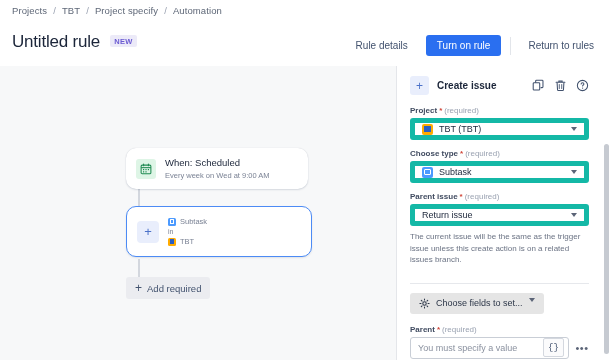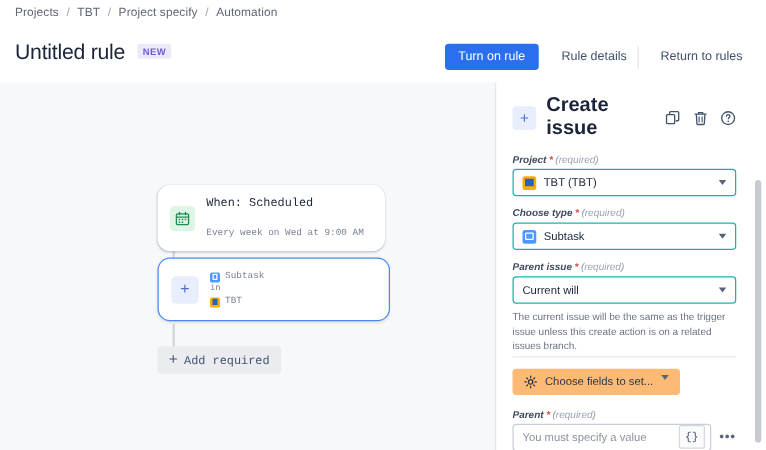--- a/index.html
+++ b/index.html
@@ -84,21 +84,20 @@
     background: #e2e5ea;
     margin-right: 8px;
   }
 
   
   .canvas {
     position: absolute;
     left: 0; top: 66px;
     width: 396px; height: 294px;
     background: #f7f8f9;
-    font-family: Liberation Mono, monospace;
   }
   .connector {
     position: absolute;
     left: 138px;
     width: 1.5px;
     background: #d3d7de;
   }
   .conn-1 { top: 118px; height: 26px; }
   .conn-2 { top: 193px; height: 22px; }
 
@@ -127,21 +126,21 @@
   .card-title {
     font-size: 9.5px;
     color: #1b2539;
     font-weight: 500;
     line-height: 13px;
   }
   .card-sub {
     font-size: 7.5px;
     color: #7a8294;
     line-height: 11px;
-    margin-top: 13px;
+    margin-top: 1px;
   }
 
   
   .card-action {
     position: absolute;
     left: 126px; top: 140px;
     width: 186px;
     background: #ffffff;
     border-radius: 10px;
     border: 1.5px solid #4c8bf5;
@@ -236,21 +235,21 @@
     border-radius: 3px;
     background: #e9eefc;
     color: #4c72c9;
     display: flex; align-items: center; justify-content: center;
     font-size: 12px;
     line-height: 1;
     margin-right: 8px;
     flex: 0 0 auto;
   }
   .panel-title {
-    font-size: 16px;
+    font-size: 10px;
     font-weight: bold;
     color: #1b2539;
     flex: 1 1 auto;
   }
   .panel-tools { display: flex; align-items: center; gap: 8px; }
   .tool-btn {
     width: 14px; height: 14px;
     color: #42526e;
     cursor: pointer;
     display: flex; align-items: center; justify-content: center;
@@ -260,28 +259,28 @@
     font-size: 9px;
     color: #3d475c;
     margin-bottom: 9px;
   }
 
   .field-label {
     font-size: 8px;
     font-weight: bold;
     color: #404b60;
     margin-bottom: 3px;
-    display: flex; align-items: baseline; gap: 2px; font-style: italic;
+    display: flex; align-items: baseline; gap: 2px;
   }
   .req-star { color: #d04437; font-weight: bold; }
   .req-note { color: #9aa2b1; font-weight: normal; }
 
   .select {
     height: 22px;
-    border: 1px solid #14b8a6;
+    border: 5px solid #14b8a6;
     border-radius: 3px;
     background: #ffffff;
     display: flex; align-items: center;
     padding: 0 7px;
     box-sizing: border-box;
     font-size: 9px;
     color: #1b2539;
     cursor: pointer;
     margin-bottom: 9px;
     position: relative;
@@ -310,33 +309,33 @@
     border: 1.3px solid #ffffff;
     box-sizing: border-box;
     border-radius: 1px;
   }
 
   .help-text {
     font-size: 8px;
     color: #6b7384;
     line-height: 11.5px;
     margin-top: -4px;
-    margin-bottom: 2px;
+    margin-bottom: 17px;
   }
 
   .divider {
     height: 1px;
     background: #e6e8ec;
     margin: 2px 0 9px 0;
   }
 
   .choose-fields {
     display: inline-flex; align-items: flex-start;
     gap: 6px;
-    background: #fdba74;
+    background: #e5e5e5;
     border: none;
     border-radius: 3px;
     padding: 5px 9px;
     font-size: 9px;
     color: #2c3648;
     font-weight: 500;
     cursor: pointer;
     margin-bottom: 11px;
     font-family: inherit;
   }
@@ -409,22 +408,22 @@
     <span class="crumb-sep">/</span>
     <span class="crumb">Automation</span>
   </div>
 
   <div class="title-row">
     <span class="page-title">Untitled rule</span>
     <span class="new-badge">NEW</span>
   </div>
 
   <div class="header-actions">
+    <button class="hdr-btn">Rule details</button>
     <button class="hdr-btn primary">Turn on rule</button>
-    <button class="hdr-btn">Rule details</button>
     <div class="hdr-divider"></div>
     <button class="hdr-btn">Return to rules</button>
   </div>
 
   <div class="canvas">
 
     <div class="connector conn-1"></div>
     <div class="connector conn-2"></div>
 
     <div class="card-trigger">
@@ -528,21 +527,21 @@
         <span class="chev"></span>
       </div>
 
       
       <div class="field-label">
         <span>Parent issue</span>
         <span class="req-star">*</span>
         <span class="req-note">(required)</span>
       </div>
       <div class="select">
-        <span class="sel-text">Current will</span>
+        <span class="sel-text">Return issue</span>
         <span class="chev"></span>
       </div>
       <div class="help-text">The current issue will be the same as the trigger issue unless this create action is on a related issues branch.</div>
 
       <div class="divider"></div>
 
       
       <button class="choose-fields">
         <span>
           <svg width="11" height="11" viewBox="0 0 16 16" fill="none" style="display:block">

